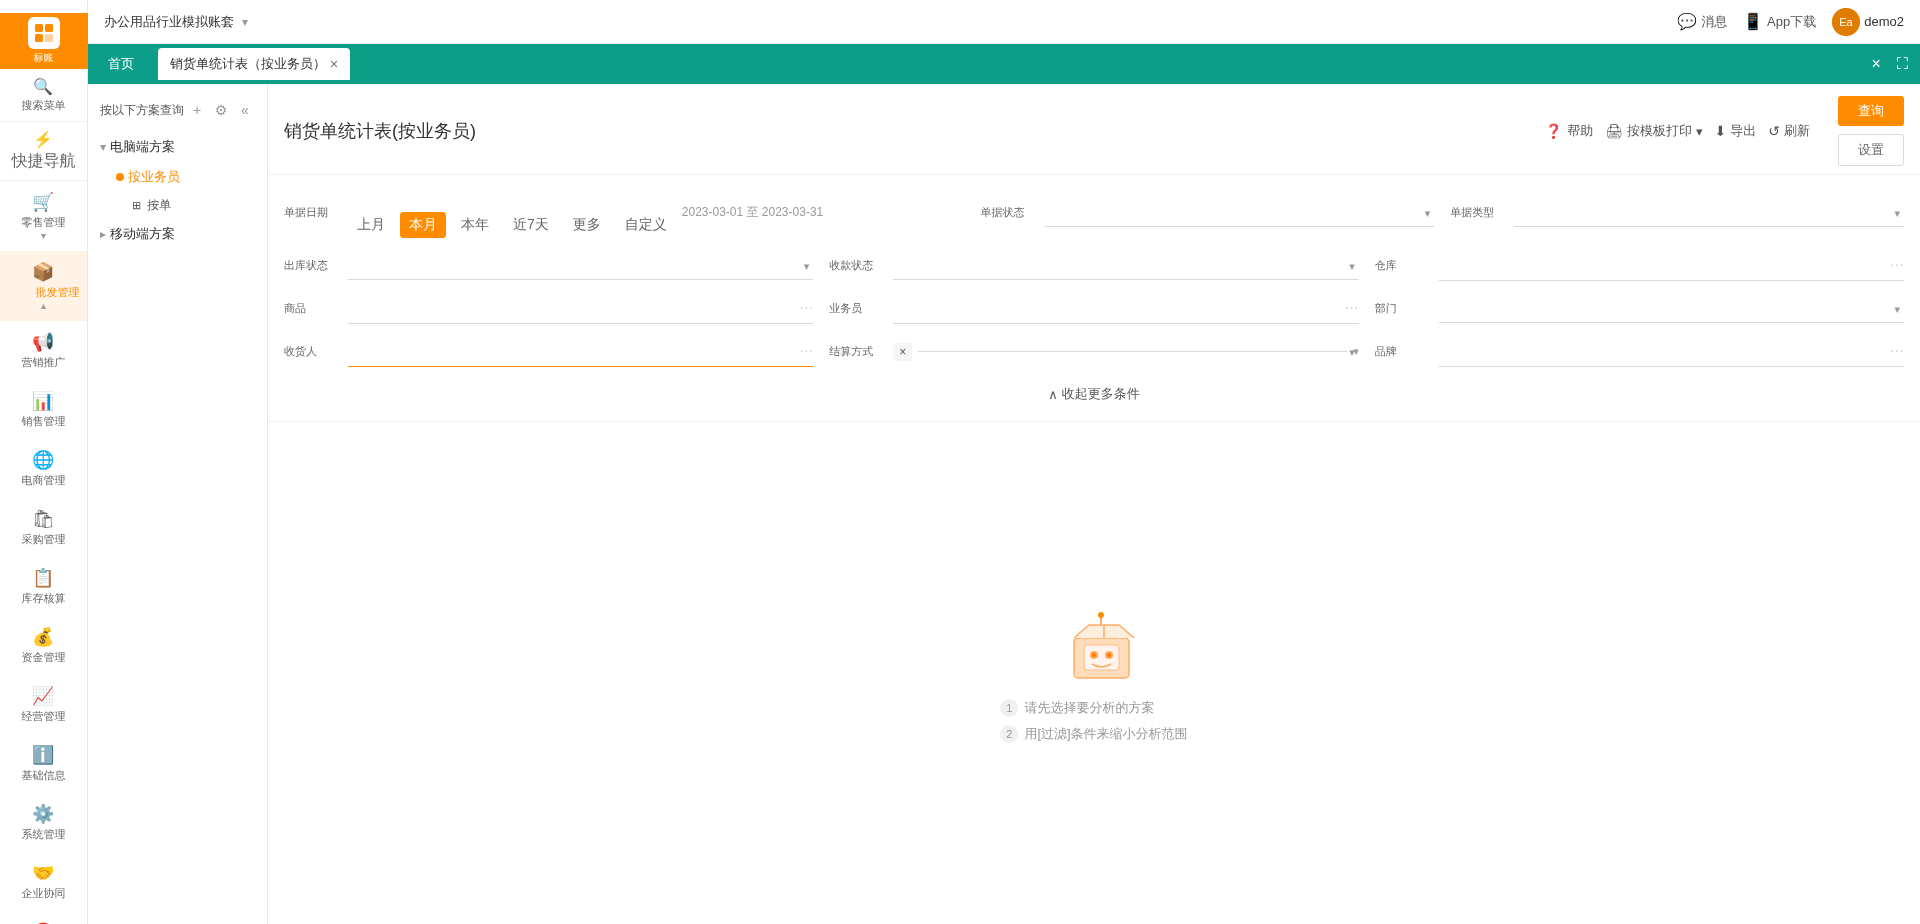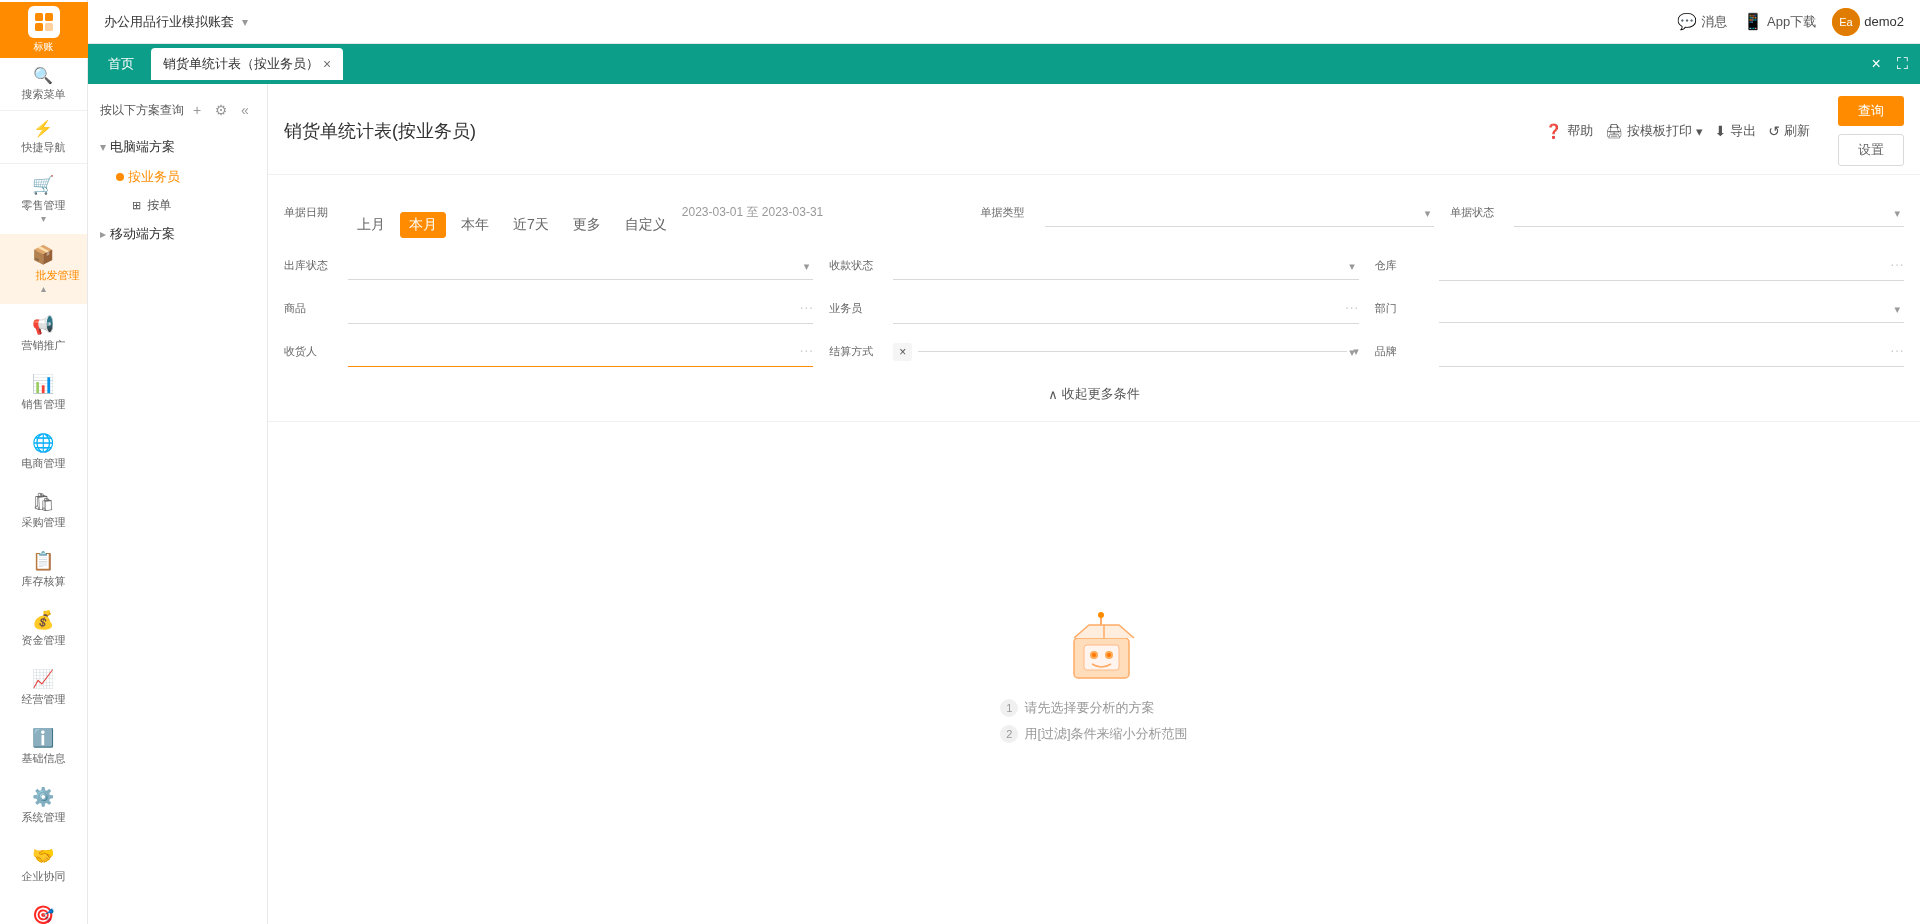--- a/index.html
+++ b/index.html
@@ -1,29 +1,29 @@
 <!DOCTYPE html>
 <html><head>
   <meta charset="utf-8">
   <style>
     * { box-sizing: border-box; margin: 0; padding: 0; }
     body { font-family: -apple-system, BlinkMacSystemFont, 'PingFang SC', 'Microsoft YaHei', sans-serif; font-size: 13px; background: #f5f5f5; display: flex; height: 924px; overflow: hidden; }
 
     
-    .sidebar { width: 88px; background: #fff; border-right: 1px solid #e8e8e8; display: flex; flex-direction: column; align-items: center; padding-top: 2px; z-index: 10; }
+    .sidebar { width: 88px; background: #fff; border-right: 1px solid #e8e8e8; display: flex; flex-direction: column; align-items: center; padding-top: 13px; z-index: 10; }
     .sidebar-logo { width: 88px; height: 56px; background: #ff8c00; display: flex; flex-direction: column; align-items: center; justify-content: center; cursor: pointer; }
     .sidebar-logo-icon { width: 32px; height: 32px; background: #fff; border-radius: 6px; display: flex; align-items: center; justify-content: center; }
     .sidebar-logo-icon svg { width: 22px; height: 22px; }
     .sidebar-logo-text { color: #fff; font-size: 10px; margin-top: 2px; }
     .sidebar-search { width: 100%; padding: 8px 0; display: flex; flex-direction: column; align-items: center; border-bottom: 1px solid #f0f0f0; cursor: pointer; }
     .sidebar-search-icon { font-size: 16px; color: #999; }
     .sidebar-search-label { font-size: 11px; color: #666; margin-top: 2px; }
     .sidebar-shortcut { width: 100%; padding: 8px 0; display: flex; flex-direction: column; align-items: center; border-bottom: 1px solid #f0f0f0; cursor: pointer; }
     .sidebar-shortcut-icon { font-size: 16px; color: #999; }
-    .sidebar-shortcut-label { font-size: 11px; color: #666; margin-top: 2px; }
+    .sidebar-shortcut-label { font-size: 16px; color: #666; margin-top: 2px; }
     .sidebar-nav { width: 100%; flex: 1; overflow-y: auto; display: flex; flex-direction: column; align-items: center; }
     .sidebar-item { width: 100%; padding: 10px 0; display: flex; flex-direction: column; align-items: center; cursor: pointer; position: relative; }
     .sidebar-item.active { background: #fff3e6; }
     .sidebar-item.active .sidebar-item-label { color: #ff8c00; margin-left: 28px; }
     .sidebar-item-icon { font-size: 18px; color: #666; }
     .sidebar-item.active .sidebar-item-icon { color: #ff8c00; }
     .sidebar-item-label { font-size: 11px; color: #666; margin-top: 2px; text-align: center; }
     .sidebar-item-arrow { font-size: 10px; color: #999; }
 
     
@@ -34,21 +34,21 @@
     .top-header-left { display: flex; align-items: center; gap: 8px; }
     .header-title { font-size: 13px; color: #333; }
     .header-dropdown-icon { color: #999; font-size: 12px; cursor: pointer; }
     .top-header-right { display: flex; align-items: center; gap: 16px; }
     .header-action { display: flex; align-items: center; gap: 4px; cursor: pointer; color: #555; font-size: 13px; }
     .header-action-icon { font-size: 16px; }
     .user-avatar { width: 28px; height: 28px; border-radius: 50%; background: #ff8c00; display: flex; align-items: center; justify-content: center; color: #fff; font-size: 12px; overflow: hidden; }
     .user-name { font-size: 13px; color: #333; cursor: pointer; }
 
     
-    .tab-bar { height: 40px; background: #0d9e8a; display: flex; align-items: center; padding: 0 8px; gap: 5px; }
+    .tab-bar { height: 40px; background: #0d9e8a; display: flex; align-items: center; padding: 0 8px; gap: 12px; }
     .tab { height: 32px; display: flex; align-items: center; gap: 4px; padding: 0 12px; border-radius: 4px 4px 0 0; cursor: pointer; font-size: 13px; }
     .tab.home { background: transparent; color: #fff; }
     .tab.active { background: #fff; color: #333; }
     .tab-close { color: inherit; font-size: 14px; cursor: pointer; opacity: 0.7; }
     .tab-bar-actions { margin-left: auto; display: flex; align-items: center; gap: 8px; }
     .tab-bar-btn { background: transparent; border: none; color: #fff; cursor: pointer; font-size: 16px; padding: 4px; }
 
     
     .content-area { flex: 1; display: flex; overflow: hidden; background: #f5f5f5; }
 
@@ -309,29 +309,29 @@
               <span class="date-btn">上月</span>
               <span class="date-btn active">本月</span>
               <span class="date-btn">本年</span>
               <span class="date-btn">近7天</span>
               <span class="date-btn">更多</span>
               <span class="date-btn">自定义</span>
               <span class="date-range">2023-03-01 至 2023-03-31</span>
             </div>
           </div>
           <div class="filter-item">
-            <span class="filter-label">单据类型</span>
+            <span class="filter-label">单据状态</span>
             <div class="select-wrapper">
               <select class="select-control">
                 <option value=""></option>
               </select>
             </div>
           </div>
           <div class="filter-item">
-            <span class="filter-label">单据状态</span>
+            <span class="filter-label">单据类型</span>
             <div class="select-wrapper">
               <select class="select-control">
                 <option value=""></option>
               </select>
             </div>
           </div>
         </div>
 
         <div class="filter-row">
           <div class="filter-item">

